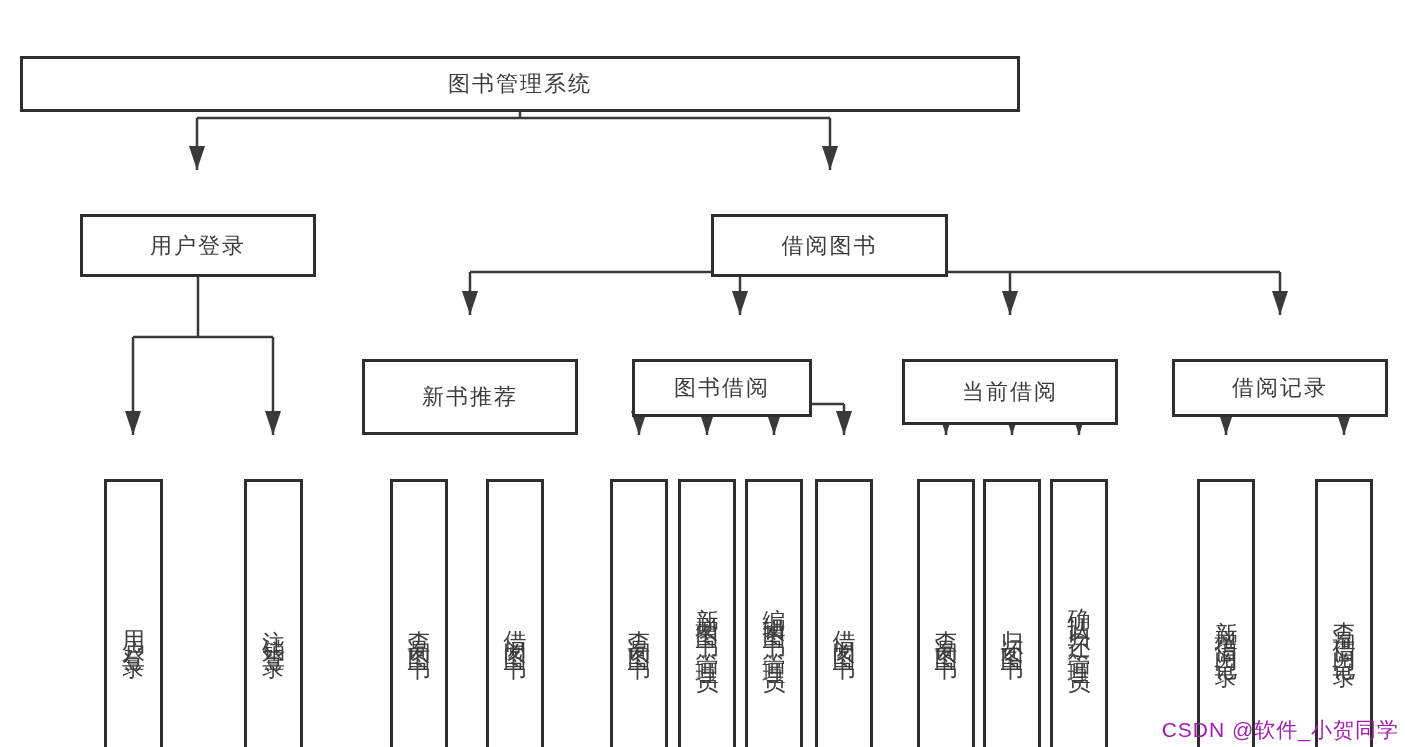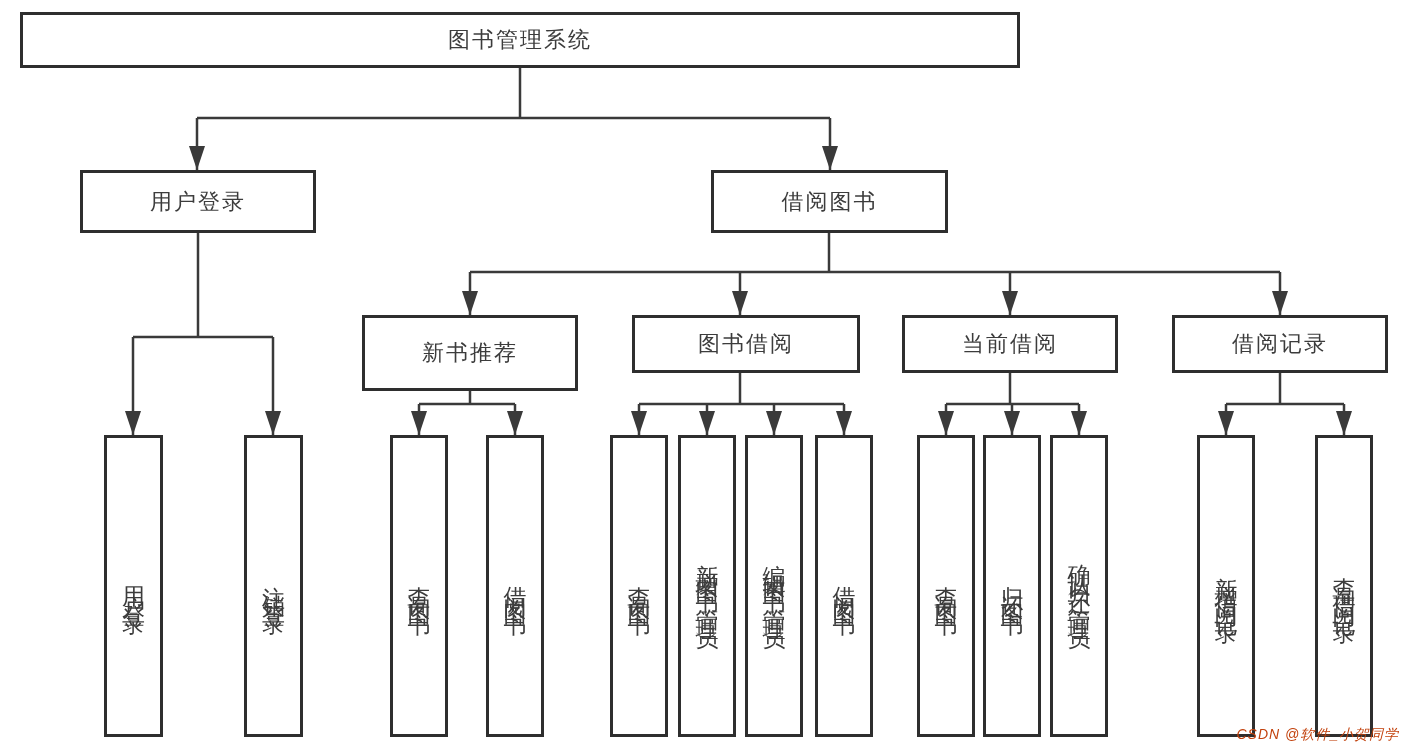--- a/index.html
+++ b/index.html
@@ -25,42 +25,42 @@
   }
   .box {
     position: absolute;
     box-sizing: border-box;
     border: 3px solid #2e2e2e;
     background: #ffffff;
     display: flex;
     align-items: center;
     justify-content: center;
     color: #3c3c3c;
+    margin-top: 44px;
   }
   .box.h span {
     font-size: 22px;
     letter-spacing: 2px;
     white-space: nowrap;
   }
   .box.v .vtext {
     writing-mode: vertical-rl;
     text-orientation: mixed;
     font-size: 23px;
     letter-spacing: 9px;
     line-height: 1;
   }
   #watermark {
     position: absolute;
     right: 6px;
     bottom: 3px;
-    font-size: 14px;
-    color: #c2410c;
+    font-size: 21px;
+    color: #a21caf;
     letter-spacing: 1px;
     white-space: nowrap;
-    font-style: italic;
   }
 </style>
 </head>
 <body>
 
 <div id="stage">
 
   <svg id="connectors" viewBox="0 0 1405 747" xmlns="http://www.w3.org/2000/svg">
     <defs>
       <marker id="arw" markerUnits="userSpaceOnUse" markerWidth="26" markerHeight="16" refX="24" refY="8" orient="auto">
@@ -118,24 +118,24 @@
   <div class="box h" style="left:80px;top:170px;width:236px;height:63px">
     <span>用户登录</span>
   </div>
   <div class="box h" style="left:711px;top:170px;width:237px;height:63px">
     <span>借阅图书</span>
   </div>
 
   <div class="box h" style="left:362px;top:315px;width:216px;height:76px">
     <span>新书推荐</span>
   </div>
-  <div class="box h" style="left:632px;top:315px;width:228px;height:58px">
+  <div class="box h" style="left:632px;top:315px;width:180px;height:58px">
     <span>图书借阅</span>
   </div>
-  <div class="box h" style="left:902px;top:315px;width:216px;height:58px">
+  <div class="box h" style="left:902px;top:315px;width:216px;height:66px">
     <span>当前借阅</span>
   </div>
   <div class="box h" style="left:1172px;top:315px;width:216px;height:58px">
     <span>借阅记录</span>
   </div>
 
   <div class="box v" style="left:104px;top:435px;width:59px;height:302px">
     <span class="vtext">用户登录</span>
   </div>
   <div class="box v" style="left:244px;top:435px;width:59px;height:302px">

